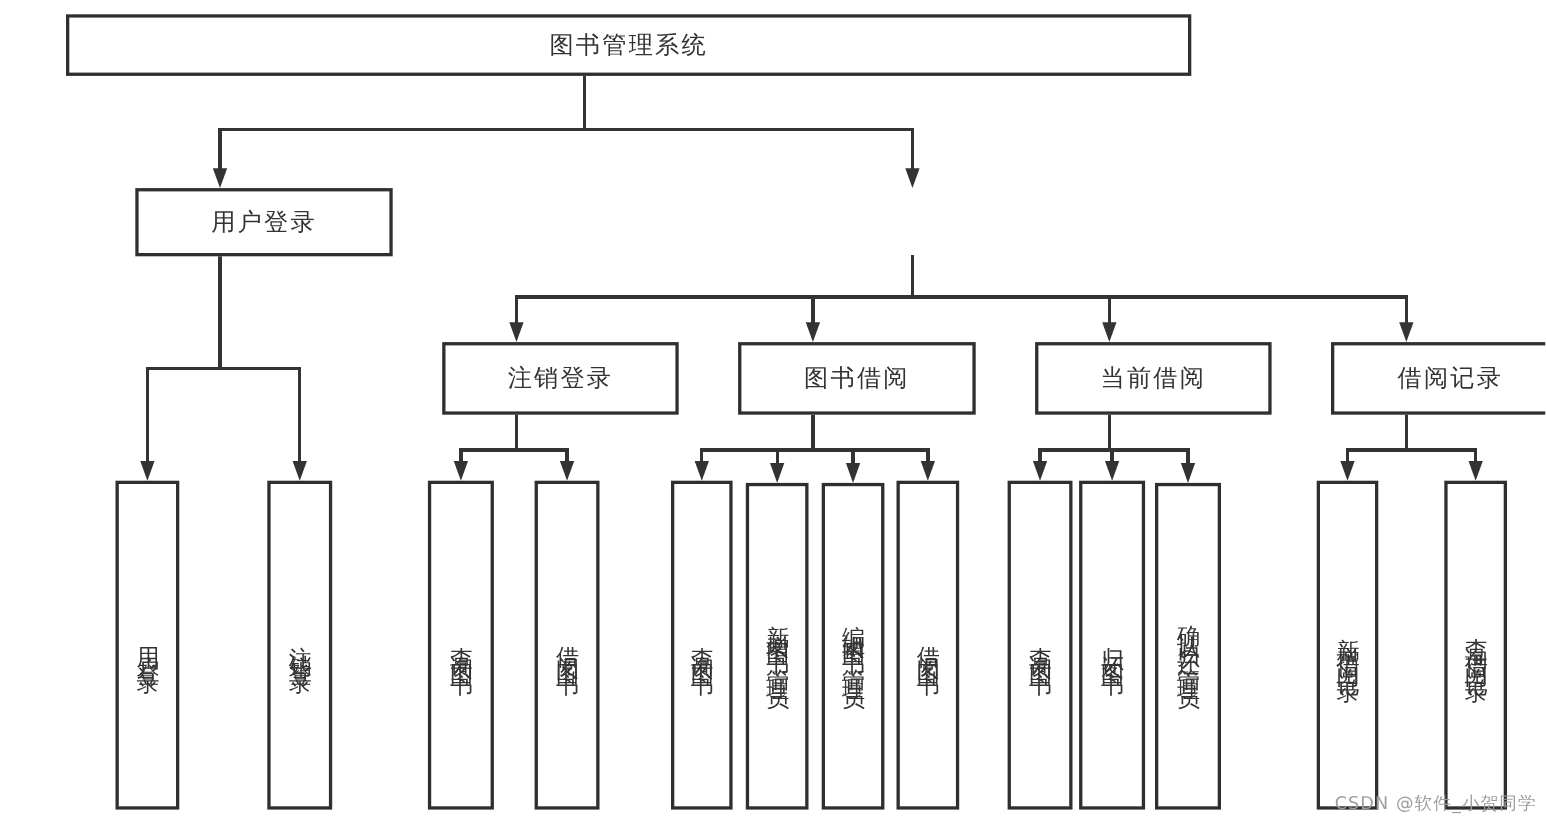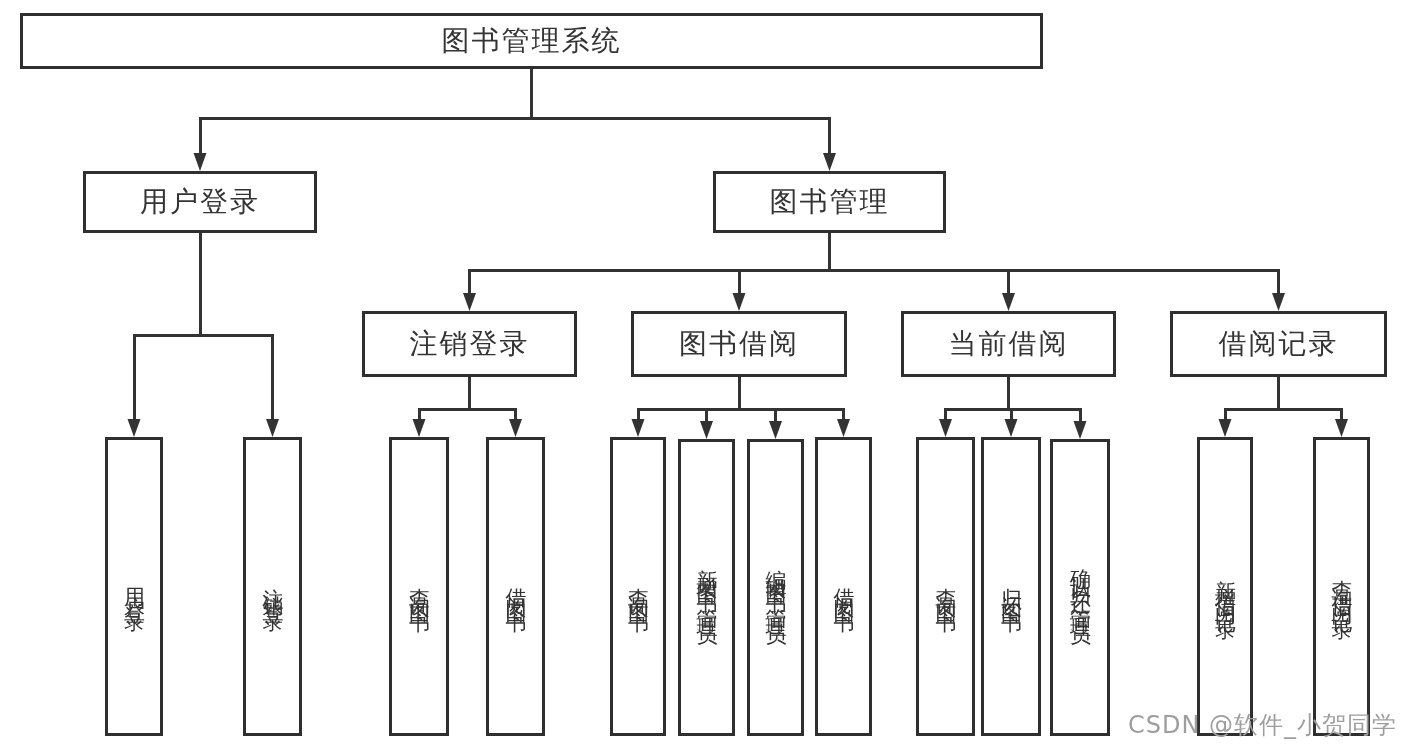--- a/index.html
+++ b/index.html
@@ -9,29 +9,29 @@
     font-family:"DejaVu Sans","Liberation Sans",sans-serif;
   }
   #edges{position:absolute;left:0;top:0;width:100%;height:100%;}
   #nodes{position:absolute;left:0;top:0;width:100%;height:100%;}
   .node{
     position:absolute;display:flex;align-items:center;justify-content:center;
     box-sizing:border-box;background:var(--fill,#fff);
     border:3px solid var(--border,#2f2f2f);
     color:var(--text,#333);
   }
-  .node.h{font-size:28px;letter-spacing:2px;white-space:nowrap;}
+  .node.h{font-size:22px;letter-spacing:2px;white-space:nowrap;margin-left:40px;}
   .node.v{
     writing-mode:vertical-rl;text-orientation:mixed;
     font-size:21px;letter-spacing:8px;line-height:1;
   }
   .lbl{display:block;}
   .watermark{
     position:absolute;right:8px;bottom:6px;
-    font-size:24px;letter-spacing:1px;
+    font-size:16px;letter-spacing:1px;
     color:var(--wm,#9e9e9e);
   }
 </style>
 </head>
 <body>
 
 <div class="stage" style="--bg: #ffffff; --border: #2f2f2f; --fill: #ffffff; --text: #333333; --wm: #9e9e9e;">
   <svg id="edges" xmlns="http://www.w3.org/2000/svg" viewBox="0 0 1405 747">
       <line x1="531.5" y1="69" x2="531.5" y2="118" stroke="#333333" stroke-width="3" stroke-linecap="square" shape-rendering="crispEdges"></line>
       <line x1="200" y1="118" x2="829.5" y2="118" stroke="#333333" stroke-width="3" stroke-linecap="square" shape-rendering="crispEdges"></line>
@@ -86,23 +86,20 @@
       <line x1="1341.5" y1="409" x2="1341.5" y2="423" stroke="#333333" stroke-width="3" stroke-linecap="square" shape-rendering="crispEdges"></line>
       <polygon points="1341.5,437 1335,419 1348,419" fill="#333333"></polygon>
     </svg>
   <div id="nodes">
       <div class="node h" style="left: 20px; top: 13px; width: 1023px; height: 56px;">
         <span class="lbl">图书管理系统</span>
       </div>
       <div class="node h" style="left: 83px; top: 171px; width: 234px; height: 62px;">
         <span class="lbl">用户登录</span>
       </div>
-      <div class="node h" style="left: 713px; top: 171px; width: 233px; height: 62px;">
-        <span class="lbl">图书管理</span>
-      </div>
       <div class="node h" style="left: 362px; top: 311px; width: 215px; height: 66px;">
         <span class="lbl">注销登录</span>
       </div>
       <div class="node h" style="left: 631px; top: 311px; width: 216px; height: 66px;">
         <span class="lbl">图书借阅</span>
       </div>
       <div class="node h" style="left: 901px; top: 311px; width: 215px; height: 66px;">
         <span class="lbl">当前借阅</span>
       </div>
       <div class="node h" style="left: 1170px; top: 311px; width: 217px; height: 66px;">

